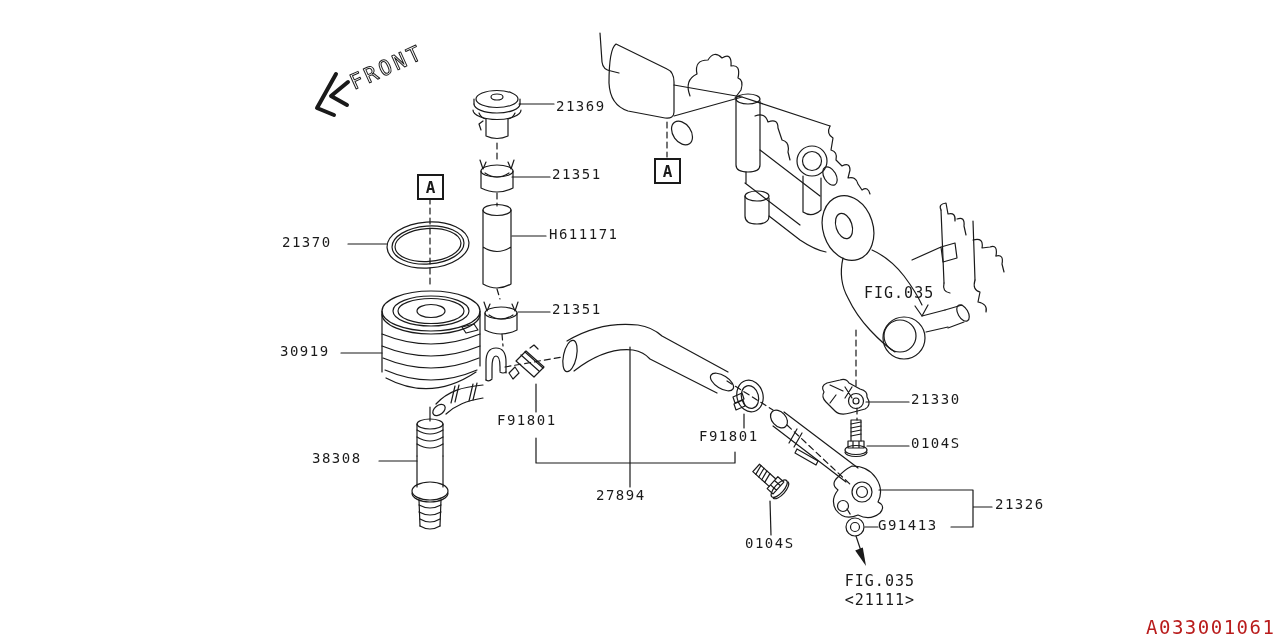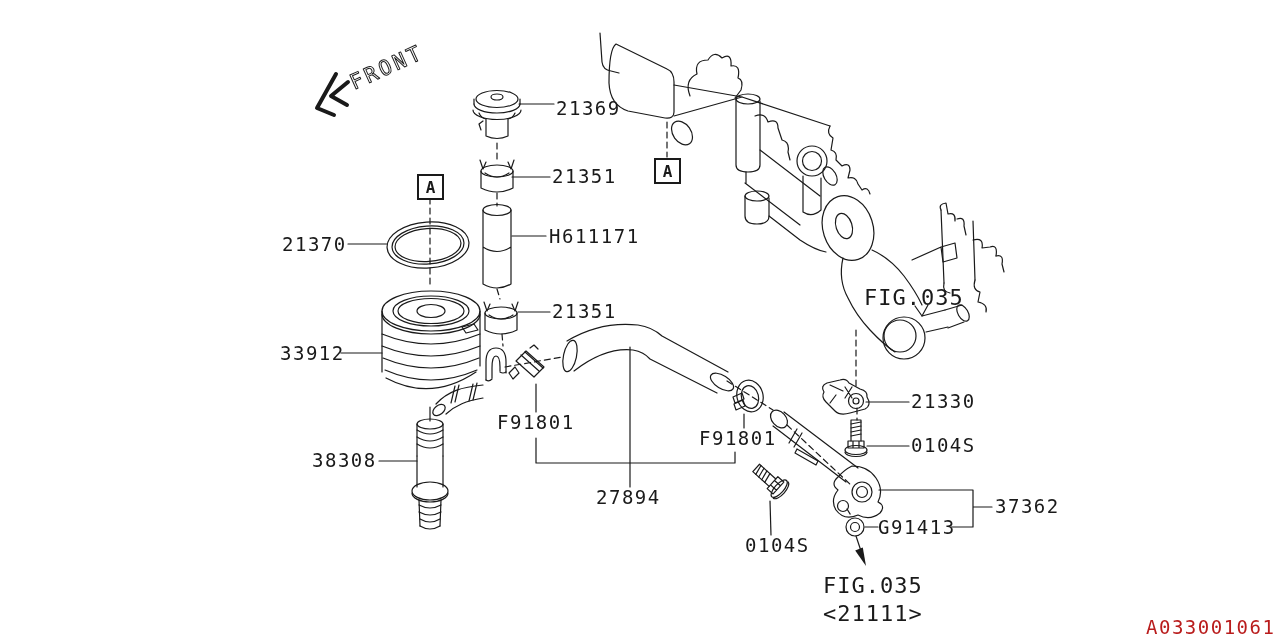--- a/index.html
+++ b/index.html
@@ -2,30 +2,30 @@
 <html><head>
 <meta charset="utf-8">
 <style>
   html,body{margin:0;padding:0;background:#fff;}
   #stage{
     position:relative;width:1280px;height:640px;background:#ffffff;
     font-family:"DejaVu Sans Mono", monospace;color:#1a1a1a;overflow:hidden;
   }
   #art{position:absolute;left:0;top:0;}
   .pt{
-    position:absolute;font-size:19px;letter-spacing:1.5px;line-height:1;
+    position:absolute;font-size:14px;letter-spacing:1.5px;line-height:1;
     white-space:nowrap;color:#1a1a1a;
   }
   .viewbox{
     position:absolute;width:23px;height:22px;border:2px solid #1a1a1a;
     display:flex;align-items:center;justify-content:center;
     font-size:16px;font-weight:bold;background:#fff;
   }
-  .figref{position:absolute;font-size:22px;letter-spacing:1px;line-height:1.25;
-    text-align:left;white-space:nowrap;}
+  .figref{position:absolute;font-size:15px;letter-spacing:1px;line-height:1.25;
+    text-align:right;white-space:nowrap;}
   #diagram-id{position:absolute;left:1146px;top:616px;font-size:19px;letter-spacing:1.5px;color:#b91c1c;}
 </style>
 </head>
 <body>
 
 <div id="stage">
 
 <svg id="art" width="1280" height="640" viewBox="0 0 1280 640" fill="none" stroke="#1a1a1a" stroke-width="1.2" stroke-linecap="round" stroke-linejoin="round">
 
   <g stroke-width="4">
@@ -220,28 +220,28 @@
     <path d="M857,408 L857,420"></path>
     <path d="M847,509 L852,517"></path>
   </g>
 </svg>
 
 <div class="pt" style="left:556px;top:99px">21369</div>
 <div class="pt" style="left:552px;top:167px">21351</div>
 <div class="pt" style="left:549px;top:227px">H611171</div>
 <div class="pt" style="left:282px;top:235px">21370</div>
 <div class="pt" style="left:552px;top:302px">21351</div>
-<div class="pt" style="left:280px;top:344px">33912</div>
+<div class="pt" style="left:280px;top:344px">30919</div>
 <div class="pt" style="left:312px;top:451px">38308</div>
 <div class="pt" style="left:497px;top:413px">F91801</div>
 <div class="pt" style="left:699px;top:429px">F91801</div>
 <div class="pt" style="left:596px;top:488px">27894</div>
 <div class="pt" style="left:911px;top:392px">21330</div>
 <div class="pt" style="left:911px;top:436px">0104S</div>
-<div class="pt" style="left:995px;top:497px">37362</div>
+<div class="pt" style="left:995px;top:497px">21326</div>
 <div class="pt" style="left:878px;top:518px">G91413</div>
 <div class="pt" style="left:745px;top:536px">0104S</div>
 
 <div class="figref" style="left:864px;top:284px">FIG.035</div>
 <div class="figref" style="left:823px;top:572px;width:92px">
   <div>FIG.035</div>
   <div>&lt;21111&gt;</div>
 </div>
 
 <div class="viewbox" style="left:417px;top:174px">

